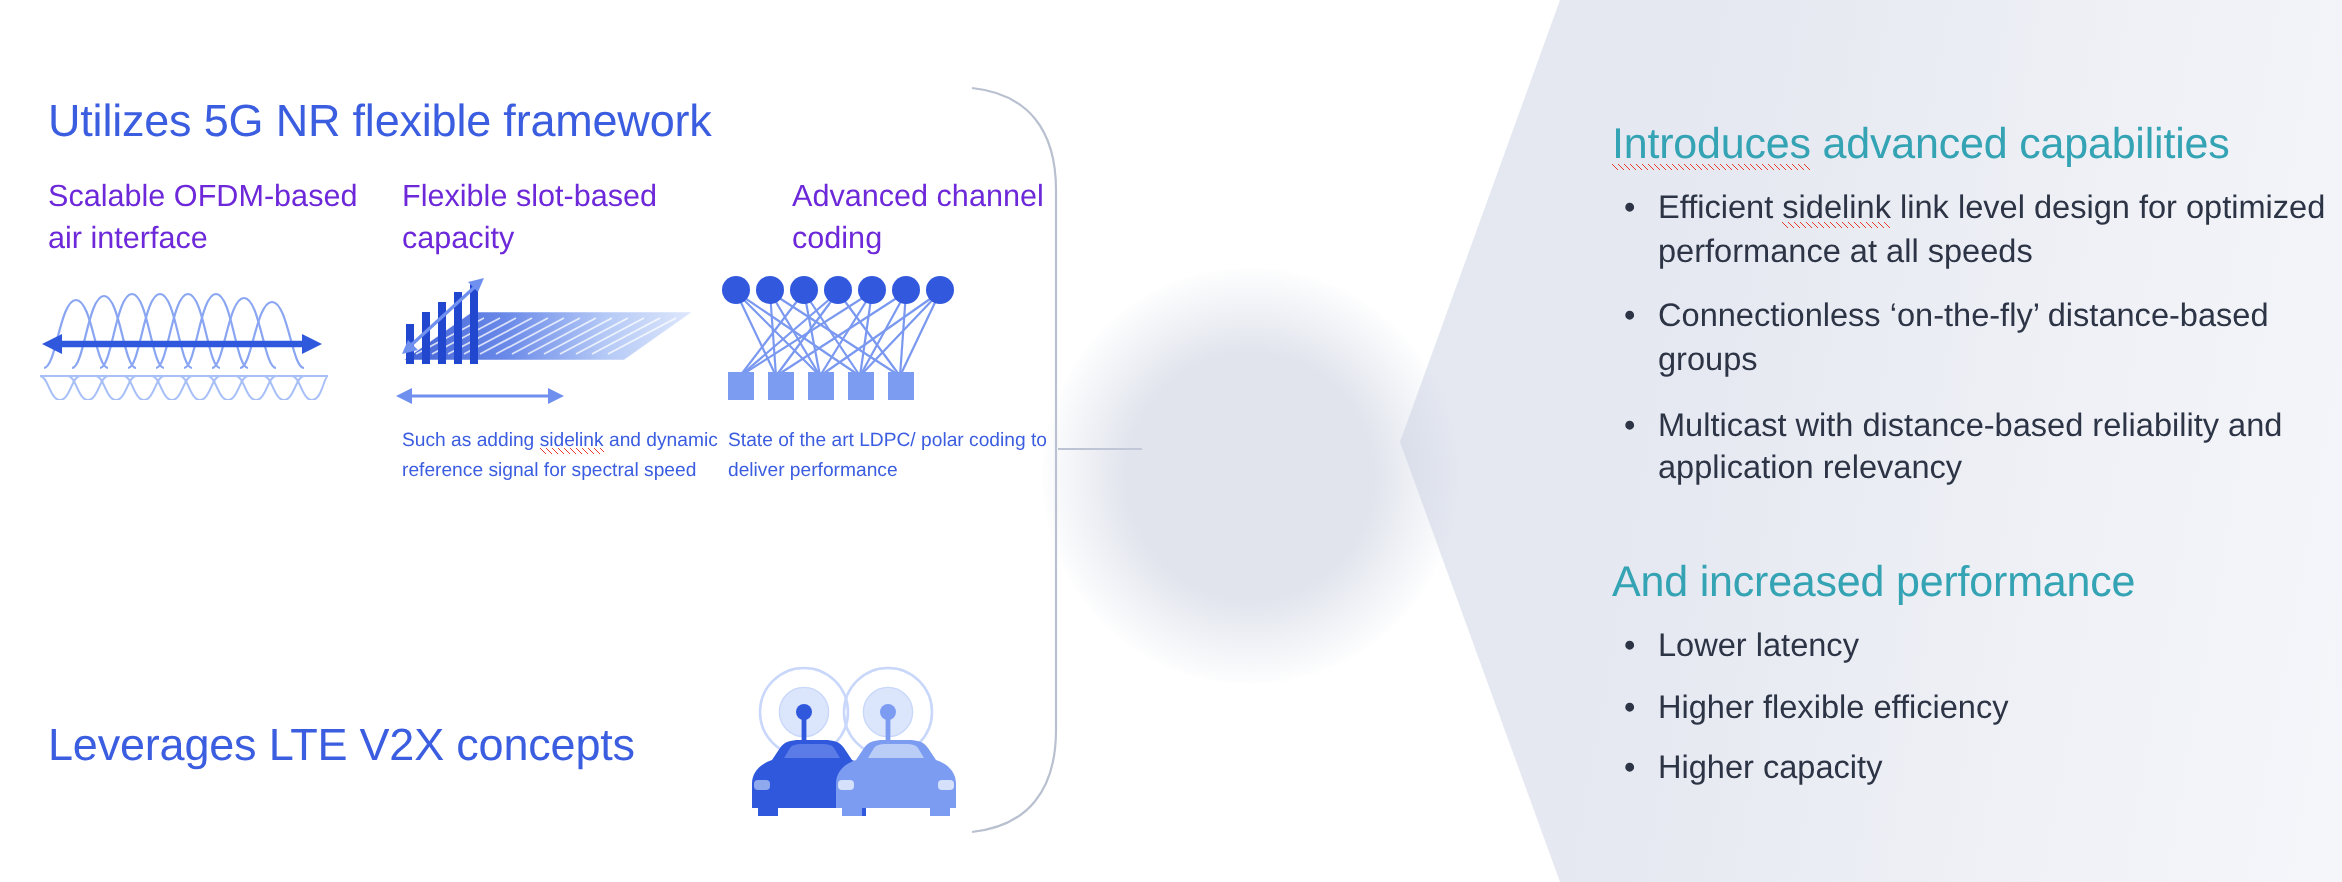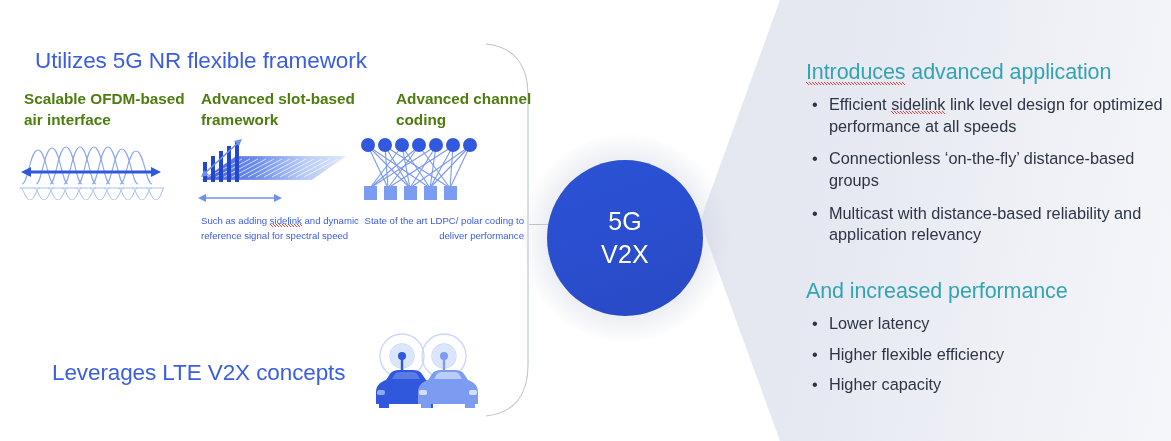--- a/index.html
+++ b/index.html
@@ -76,45 +76,44 @@
   }
 
   
   .h-blue {
     position: absolute;
     color: #3b5de0;
     font-size: 22.5px;
     letter-spacing: -0.1px;
     white-space: nowrap;
   }
-  #head-top { left: 24px; top: 48px; margin-left: 11px; }
-  #head-bottom { left: 24px; top: 360px; margin-left: 28px; }
+  #head-top { left: 24px; top: 48px; }
+  #head-bottom { left: 24px; top: 360px; }
 
   .col-title {
     position: absolute;
-    color: #4d7c0f;
+    color: #6d28d9;
     font-size: 15.3px;
     line-height: 1.38;
     width: 165px;
-    font-weight: bold;
   }
   #ct0 { left: 24px; top: 88px; }
   #ct1 { left: 201px; top: 88px; }
   #ct2 { left: 364px; top: 88px; margin-left: 32px; }
 
   .col-caption {
     position: absolute;
     color: #3b5de0;
     font-size: 9.6px;
     line-height: 1.52;
     width: 160px;
   }
   #cc0 { left: 24px; top: 214px; }
   #cc1 { left: 201px; top: 214px; }
-  #cc2 { left: 364px; top: 214px; text-align: right; }
+  #cc2 { left: 364px; top: 214px; }
 
   .sp {
     background-image: linear-gradient(45deg, transparent 45%, #e8392a 45%, #e8392a 55%, transparent 55%);
     background-size: 3px 3px;
     background-repeat: repeat-x;
     background-position: 0 100%;
     padding-bottom: 1px;
   }
 
   
@@ -162,30 +161,26 @@
 <div id="slide">
 
   <div class="right-panel-shape"></div>
 
   <svg class="bracket" viewBox="0 0 50 374" fill="none">
     <path d="M4 1 C 32 4, 46 22, 46 52 L46 322 C46 352, 32 370, 4 373" stroke="#b9c0cf" stroke-width="1.1" fill="none"></path>
   </svg>
   <div class="bracket-stem"></div>
 
   <div class="circle-glow"></div>
-  <div class="circle">
-    <span>5G</span>
-    <span>V2X</span>
-  </div>
 
   <div class="h-blue" id="head-top">Utilizes 5G NR flexible framework</div>
   <div class="h-blue" id="head-bottom">Leverages LTE V2X concepts</div>
 
   <div class="col-title" id="ct0">Scalable OFDM-based air interface</div>
-  <div class="col-title" id="ct1">Advanced slot-based framework</div>
+  <div class="col-title" id="ct1">Flexible slot-based capacity</div>
   <div class="col-title" id="ct2">Advanced channel coding</div>
 
   <div class="col-caption" id="cc1"><span>Such as adding </span><span class="sp">sidelink</span><span> and dynamic reference signal for spectral speed</span></div>
   <div class="col-caption" id="cc2">State of the art LDPC/ polar coding to deliver performance</div>
 
   <svg class="gfx" id="gfx-ofdm" width="146" height="62" viewBox="0 0 146 62" fill="none">
     <g stroke="#8aa6f2" stroke-width="1.1" fill="none">
       <path d="M4 46 C10 46 12 12 20 12 C28 12 30 46 36 46"></path>
       <path d="M18 46 C24 46 26 10 34 10 C42 10 44 46 50 46"></path>
       <path d="M32 46 C38 46 40 9 48 9 C56 9 58 46 64 46"></path>
@@ -335,21 +330,21 @@
     <g>
       <path d="M50 72 L50 60 C50 54 54 50 60 48 L64 42 C66 39 69 38 74 38 L86 38 C91 38 94 39 96 42 L100 48 C106 50 110 54 110 60 L110 72 Z" fill="#7c9cf1"></path>
       <path d="M66 47 L69 42 C70 40.5 72 40 75 40 L85 40 C88 40 90 40.5 91 42 L94 47 Z" fill="#b9cdf7"></path>
       <rect x="51" y="58" width="8" height="5" rx="2" fill="#d5e1fb"></rect>
       <rect x="101" y="58" width="8" height="5" rx="2" fill="#d5e1fb"></rect>
       <rect x="53" y="72" width="10" height="4" fill="#7c9cf1"></rect>
       <rect x="97" y="72" width="10" height="4" fill="#7c9cf1"></rect>
     </g>
   </svg>
 
-  <div class="h-teal" id="rh0"><span class="sp">Introduces</span><span> advanced application</span></div>
+  <div class="h-teal" id="rh0"><span class="sp">Introduces</span><span> advanced capabilities</span></div>
 
   <ul class="blist" id="rl0">
     <li><span class="bullet">•</span><span>Efficient </span><span class="sp">sidelink</span><span> link level design for optimized performance at all speeds</span></li>
     <li><span class="bullet">•</span><span>Connectionless ‘on-the-fly’ distance-based groups</span></li>
     <li><span class="bullet">•</span><span>Multicast with distance-based reliability and application relevancy</span></li>
   </ul>
 
   <div class="h-teal" id="rh1">And increased performance</div>
 
   <ul class="blist" id="rl1">

